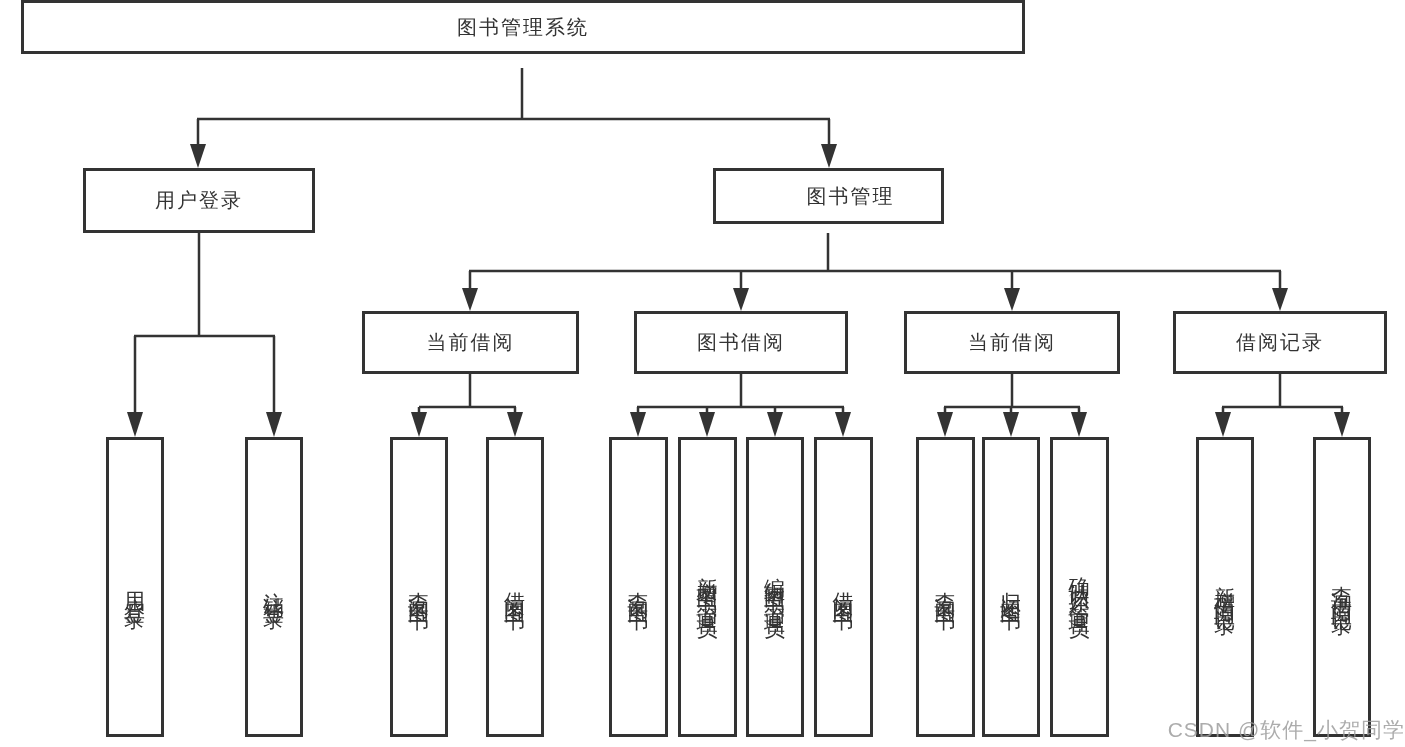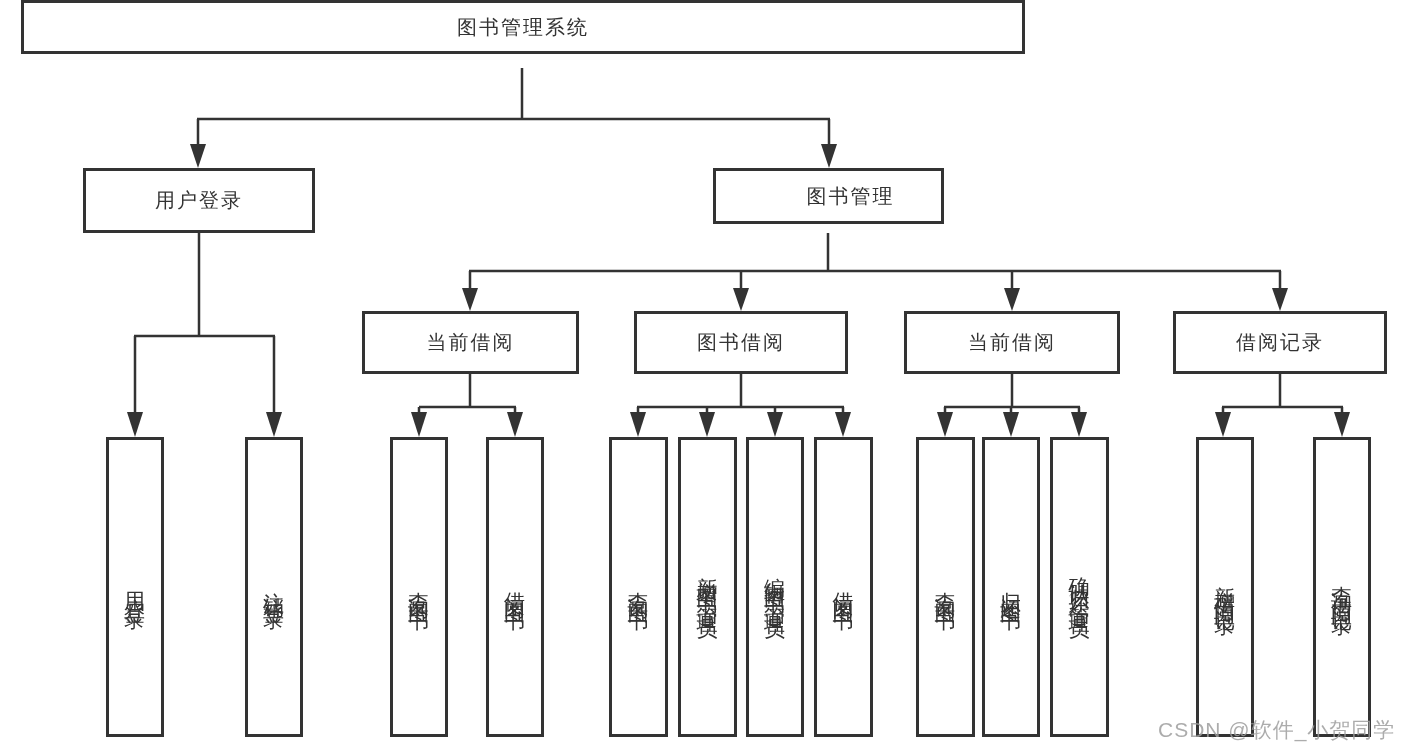--- a/index.html
+++ b/index.html
@@ -40,20 +40,21 @@
   .watermark {
     position: absolute;
     left: 1158px;
     top: 716px;
     width: 247px;
     font-size: 21px;
     color: rgba(158, 158, 158, 0.85);
     z-index: 5;
     white-space: nowrap;
     letter-spacing: 1px;
+    text-align: right;
   }
 </style>
 </head>
 <body>
 
 <div class="stage">
 
   <svg class="connectors" width="1405" height="747" viewBox="0 0 1405 747" xmlns="http://www.w3.org/2000/svg">
     <g stroke="#333333" stroke-width="2.5" fill="none">
 

